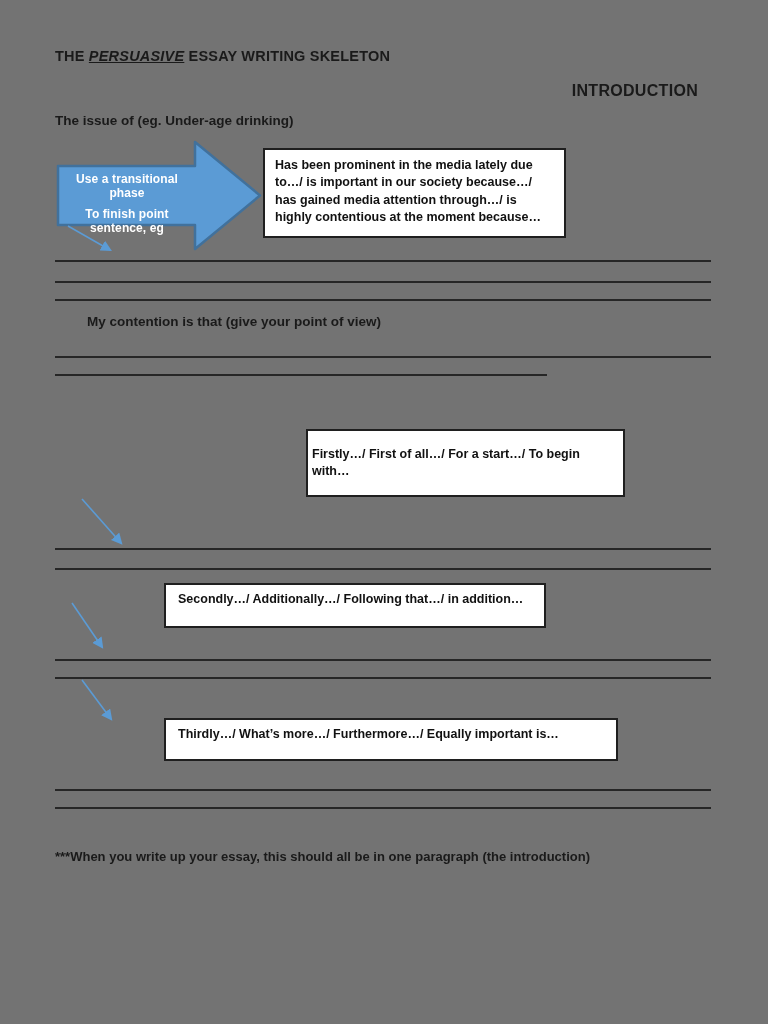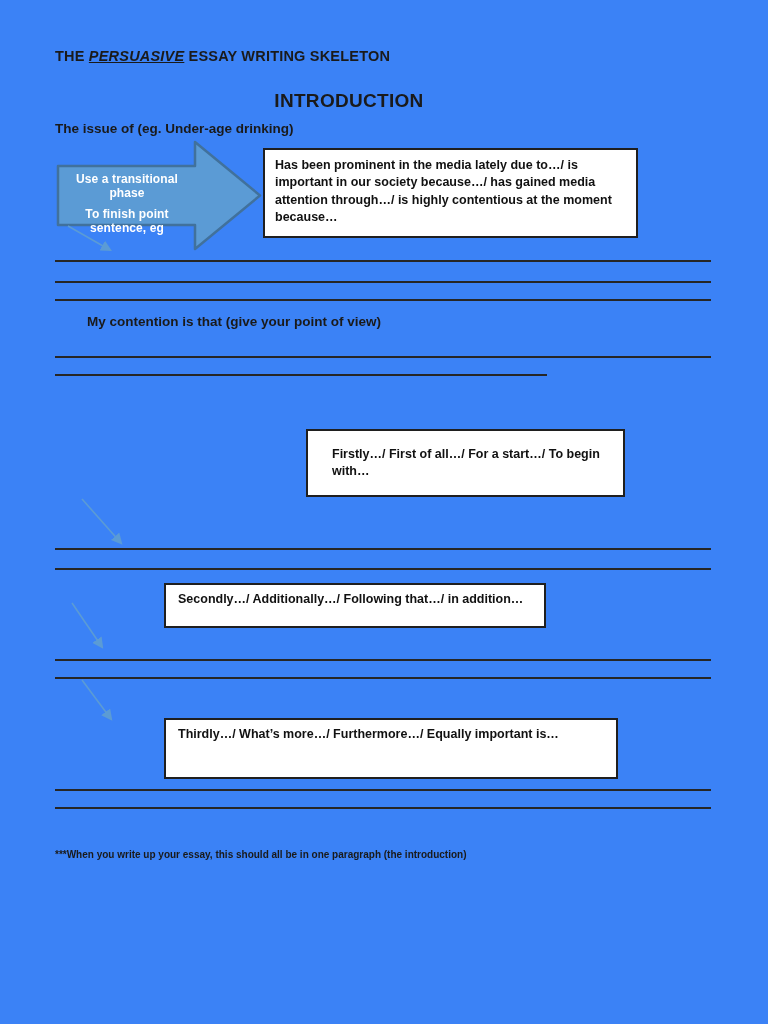--- a/index.html
+++ b/index.html
@@ -6,44 +6,44 @@
     --arrow-fill:#5b9bd5;
     --arrow-border:#41719c;
     --thin-arrow:#5b9bd5;
     --line-color:#262626;
     --box-border:#1f1f1f;
     --ink:#1a1a1a;
   }
   *{margin:0;padding:0;box-sizing:border-box;}
   html,body{background:#fff;}
   body{font-family:"Liberation Sans", sans-serif;color:var(--ink);}
-  .page{position:relative;width:768px;height:1024px;background:#3b82f6;overflow:hidden;}
+  .page{position:relative;width:768px;height:1024px;background:#737373;overflow:hidden;}
 
   .title{position:absolute;left:55px;top:48px;font-size:14.5px;font-weight:700;letter-spacing:.2px;}
   .title .emph{font-style:italic;text-decoration:underline;}
-  .section-heading{position:absolute;left:0;right:70px;top:82px;text-align:center;font-size:19px;font-weight:700;letter-spacing:.3px;margin-top:8px;}
+  .section-heading{position:absolute;left:0;right:70px;top:82px;text-align:right;font-size:16px;font-weight:700;letter-spacing:.3px;}
   .prompt{position:absolute;left:55px;font-size:13.5px;font-weight:600;}
-  .prompt.issue{top:121px;}
+  .prompt.issue{top:113px;}
   .prompt.contention{top:314px;padding-left:32px;}
-  .footnote{position:absolute;left:55px;top:849px;font-size:10px;font-weight:700;}
+  .footnote{position:absolute;left:55px;top:849px;font-size:13px;font-weight:700;}
 
   .block-arrow{position:absolute;}
   .block-arrow svg{display:block;overflow:visible;}
   .block-arrow polygon{fill:var(--arrow-fill);stroke:var(--arrow-border);stroke-width:2.5;stroke-linejoin:round;}
   .arrow-text{position:absolute;display:flex;flex-direction:column;justify-content:space-evenly;align-items:center;text-align:center;color:#fff;font-size:12px;font-weight:700;letter-spacing:.1px;}
   .arrow1{left:57px;top:141px;width:205px;height:109px;}
   .arrow1 .arrow-text{left:2px;top:25px;width:136px;height:75px;}
   .arrow2{left:55px;top:403px;width:242px;height:117px;}
   .arrow2 .arrow-text{left:2px;top:29px;width:175px;height:58px;}
 
   .sbox{position:absolute;background:#fff;border:2px solid var(--box-border);font-size:12.5px;font-weight:600;line-height:1.38;color:#111;}
-  .sbox.b1{left:263px;top:148px;width:375px;height:90px;padding:7px 10px 0 10px;}
-  .sbox.b2{left:306px;top:429px;width:319px;height:68px;display:flex;align-items:center;padding:0 10px 0 24px;}
+  .sbox.b1{left:263px;top:148px;width:303px;height:90px;padding:7px 10px 0 10px;}
+  .sbox.b2{left:306px;top:429px;width:319px;height:68px;display:flex;align-items:center;padding:0 10px 0 4px;}
   .sbox.b3{left:164px;top:583px;width:382px;height:45px;padding:6px 10px 0 12px;}
-  .sbox.b4{left:164px;top:718px;width:454px;height:61px;padding:6px 10px 0 12px;}
+  .sbox.b4{left:164px;top:718px;width:454px;height:43px;padding:6px 10px 0 12px;}
 
   .writing-line{position:absolute;left:55px;width:656px;height:0;border-top:2px solid var(--line-color);}
   .writing-line.short{width:492px;}
 
   .thin-arrow{position:absolute;}
   .thin-arrow line{stroke:var(--thin-arrow);stroke-width:1.6;}
   .thin-arrow .head{fill:var(--thin-arrow);}
 </style>
 </head>
 <body>

